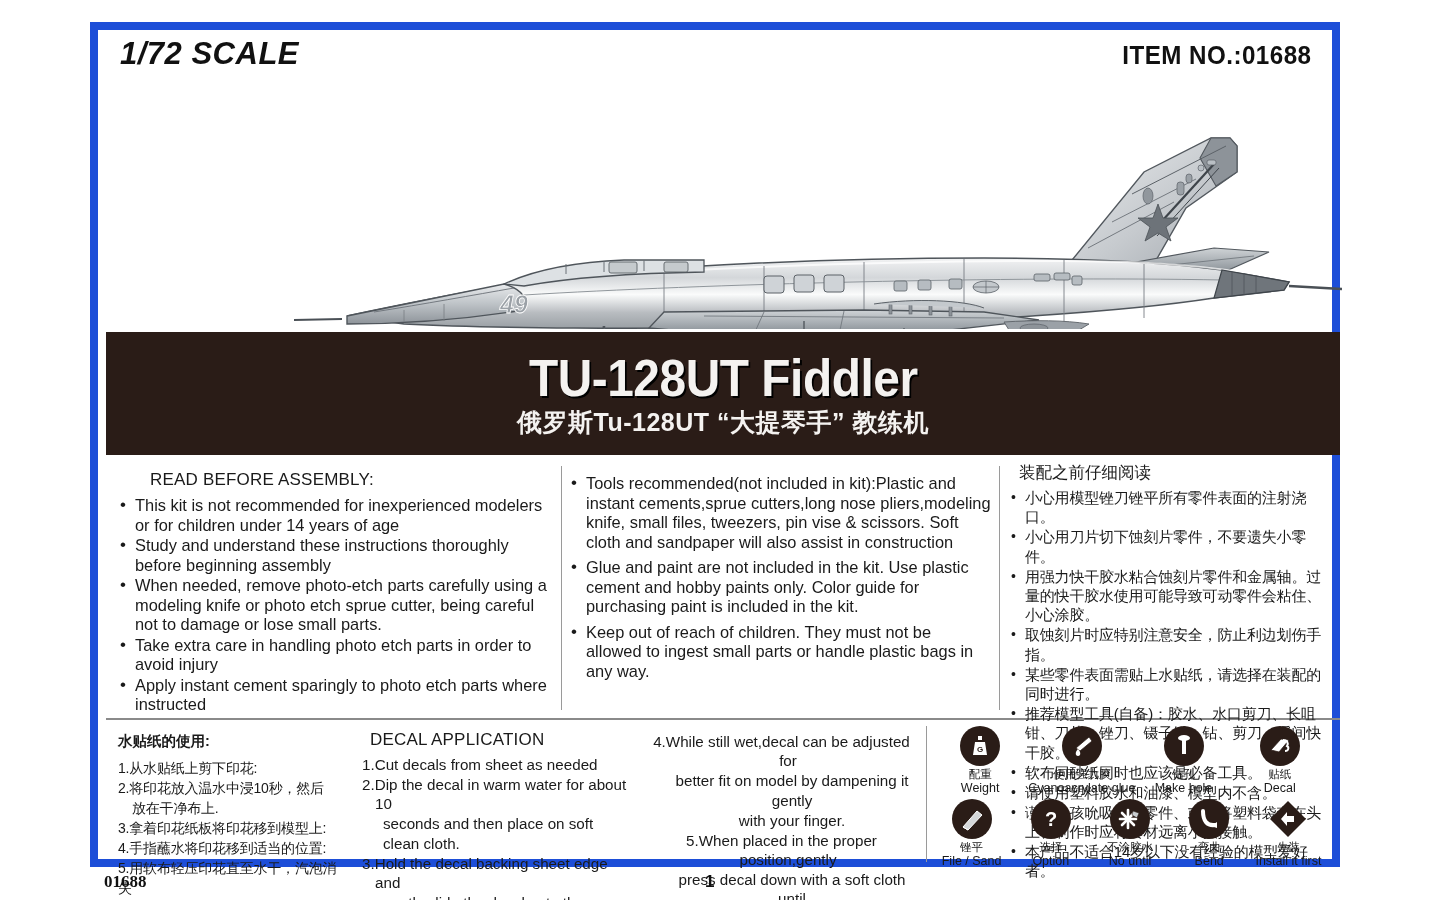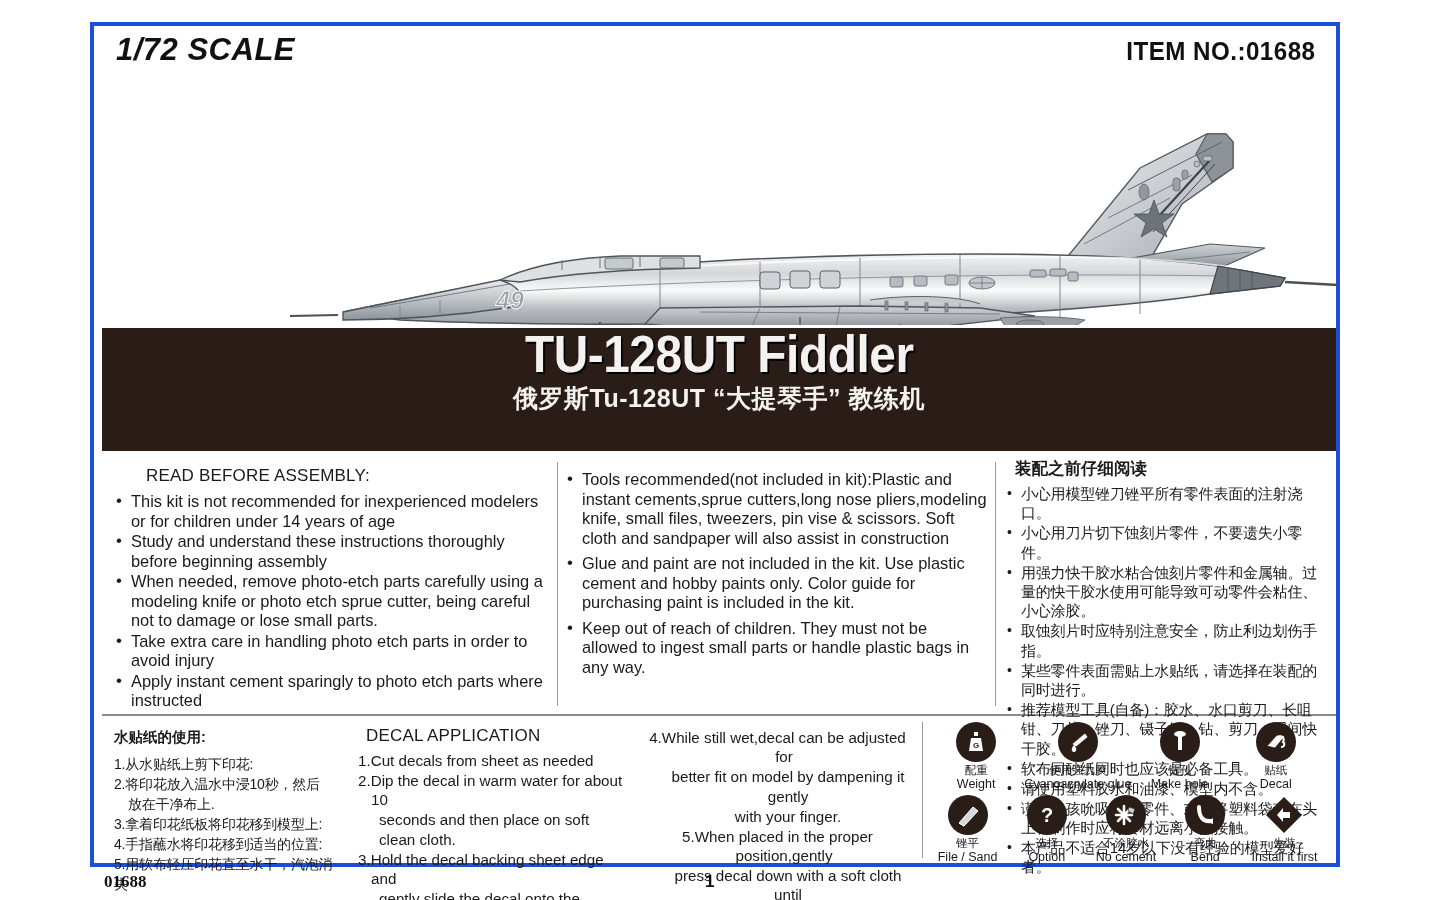--- a/index.html
+++ b/index.html
@@ -8,21 +8,21 @@
     background: #ffffff;
     font-family: "Liberation Sans", sans-serif;
     overflow: hidden;
   }
   .page { position: relative; width: 1440px; height: 900px; background: #fff; }
 
   
   .frame {
     position: absolute; left: 90px; top: 22px;
     width: 1250px; height: 845px;
-    border: 4px solid #1d4ed8;
+    border: 8px solid #1d4ed8;
     background: #fff;
   }
 
   
   .header {
     position: absolute; left: 0; top: 0; width: 100%; height: 50px;
   }
   .scale-text {
     position: absolute; left: 22px; top: 6px;
     font-size: 31px; font-weight: bold; font-style: italic;
@@ -43,21 +43,21 @@
     overflow: hidden;
   }
   .art svg { display: block; }
 
   
   .banner {
     position: absolute; left: 8px; top: 302px;
     width: 1234px; height: 123px;
     background: #2a1c17;
     display: flex; flex-direction: column;
-    align-items: center; 
+    align-items: center; justify-content: center;
   }
   .banner-title {
     color: #f4f2f0;
     font-size: 52px; font-weight: bold;
     letter-spacing: -0.5px;
     transform: scaleX(0.92);
     line-height: 1;
     text-shadow: 2px 2px 0 #000;
   }
   .banner-sub {
@@ -79,21 +79,21 @@
   .col-cn  { width: 341px; padding: 2px 6px 0 12px; position: relative; }
   .col-en2::before, .col-cn::before {
     content: ""; position: absolute; left: 0; top: 8px; bottom: 8px;
     width: 1px; background: #9a9a9a;
   }
   .sec-head {
     font-size: 17px; color: #1a1a1a; margin: 8px 0 6px 32px;
     letter-spacing: 0.2px;
   }
   .sec-head-cn {
-    font-size: 16.5px; font-weight: bold; color: #1a1a1a;
+    font-size: 16.5px; font-weight: normal; color: #1a1a1a;
     margin: 2px 0 4px 8px;
   }
   ul.bul { list-style: none; }
   ul.bul li {
     position: relative; padding-left: 17px;
     font-size: 16.4px; line-height: 19.5px; color: #1a1a1a;
     margin-bottom: 1px;
   }
   ul.bul li::before {
     content: "\2022"; position: absolute; left: 2px; top: -1px;
@@ -486,21 +486,21 @@
                       <path d="M11 13 L11 22"></path>
                     <path d="M11 13 L5 7"></path>
                       <path d="M11 13 L17 19"></path>
                     <path d="M11 13 L5 19"></path>
                       <path d="M11 13 L17 7"></path>
                   </g>
                   <path d="M16 5 L22 7 L20 12 L15 9 Z" fill="#c9cdd0" stroke="#2a1c17" stroke-width="0.6"></path>
                 </svg>
               </div>
               <div class="ic-cn">不涂胶水</div>
-              <div class="ic-en">No cement</div>
+              <div class="ic-en">No until</div>
             </div>
 
             <div class="icon-cell">
               <div class="icon-disc">
                 <svg width="26" height="26" viewBox="0 0 26 26">
                   <path d="M7 5 C7 15, 11 20, 19 19" fill="none" stroke="#fff" stroke-width="4" stroke-linecap="round"></path>
                   <path d="M21 16 L21 22 L15 20 Z" fill="#fff"></path>
                 </svg>
               </div>
               <div class="ic-cn">弯曲</div>

